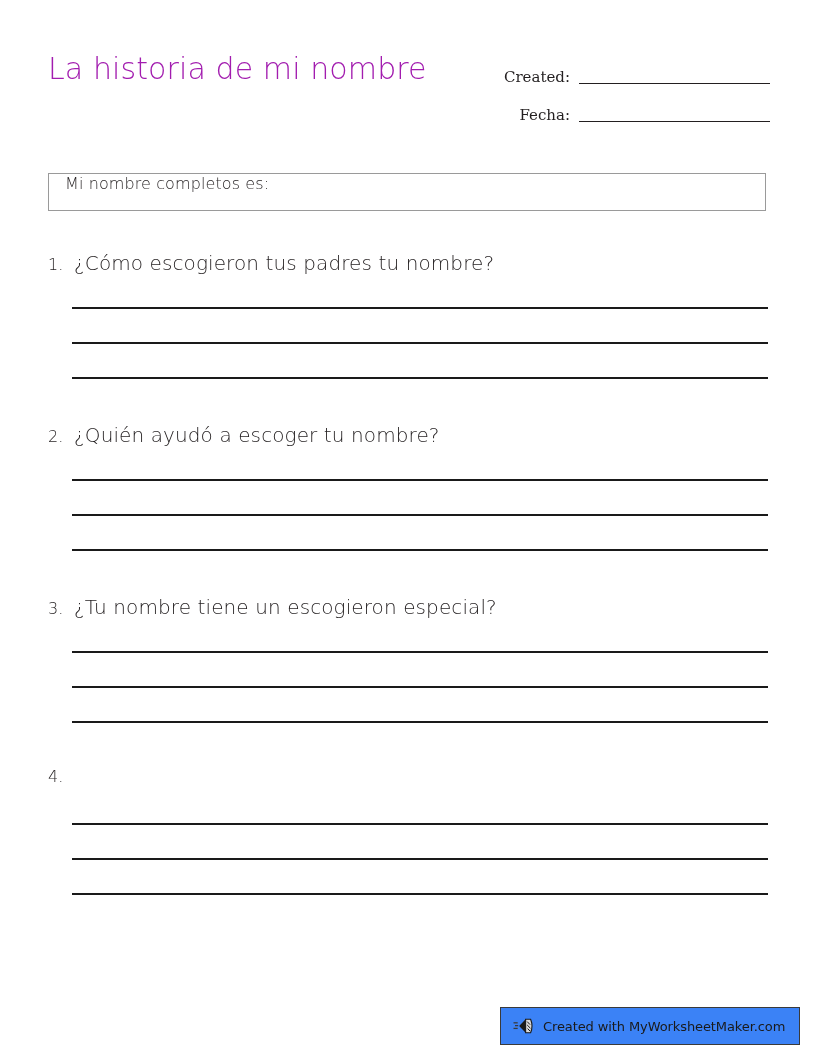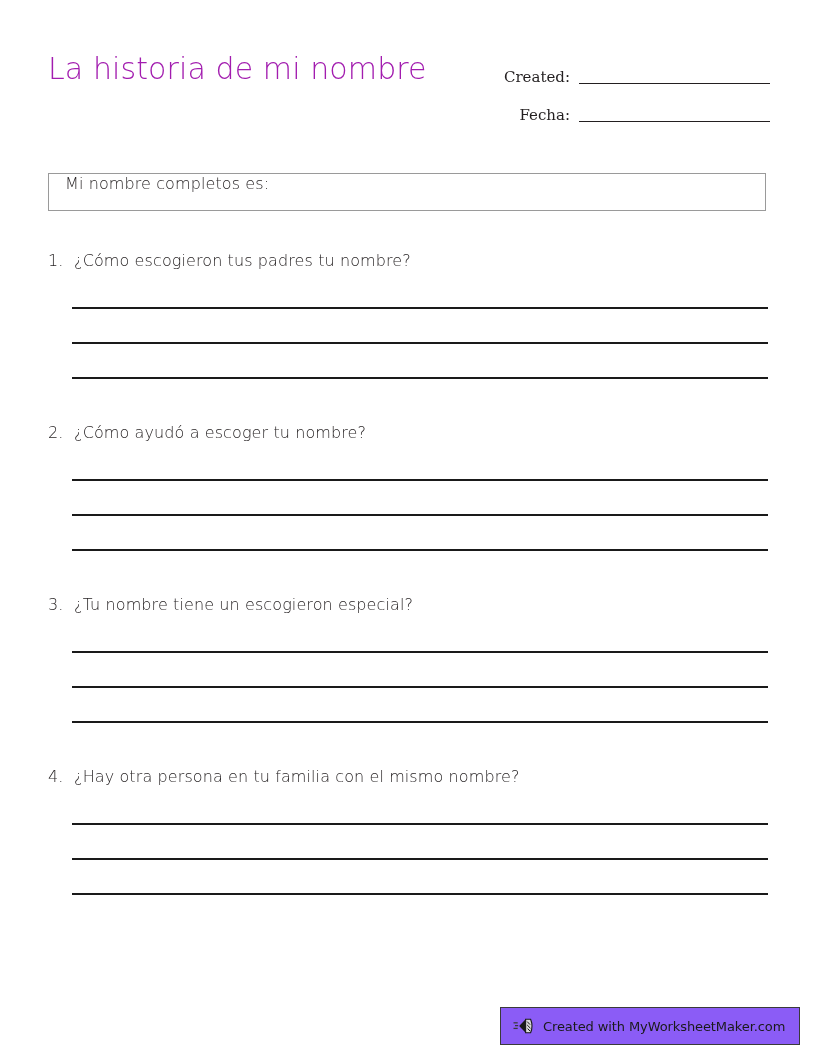--- a/index.html
+++ b/index.html
@@ -123,21 +123,21 @@
     font-family: "DejaVu Sans", sans-serif;
     font-size: 16px;
     font-weight: 300;
     color: #231f20;
     width: 26px;
     flex: 0 0 26px;
   }
 
   .question-text {
     font-family: "DejaVu Sans", sans-serif;
-    font-size: 16px;
+    font-size: 20px;
     font-weight: 300;
     color: #231f20;
     letter-spacing: 0.1px;
     white-space: nowrap;
   }
 
   .answer-lines {
     position: absolute;
     left: 72px;
     top: 56px;
@@ -156,21 +156,21 @@
 
   
   .footer-badge {
     position: absolute;
     left: 500px;
     top: 1007px;
     width: 300px;
     height: 38px;
     border: 1px solid #3a3a3a;
     box-sizing: border-box;
-    background: #8b5cf6;
+    background: #3b82f6;
     display: flex;
     align-items: center;
     padding-left: 12px;
   }
 
   .badge-icon {
     width: 22px;
     height: 22px;
     flex: 0 0 22px;
     margin-right: 8px;
@@ -224,21 +224,21 @@
       <div class="answer-lines">
         <div class="answer-line"></div>
         <div class="answer-line"></div>
         <div class="answer-line"></div>
       </div>
     </div>
 
     <div class="question-block">
       <div class="question-head">
         <span class="question-number">2.</span>
-        <span class="question-text">¿Cómo ayudó a escoger tu nombre?</span>
+        <span class="question-text">¿Quién ayudó a escoger tu nombre?</span>
       </div>
       <div class="answer-lines">
         <div class="answer-line"></div>
         <div class="answer-line"></div>
         <div class="answer-line"></div>
       </div>
     </div>
 
     <div class="question-block">
       <div class="question-head">
@@ -248,21 +248,20 @@
       <div class="answer-lines">
         <div class="answer-line"></div>
         <div class="answer-line"></div>
         <div class="answer-line"></div>
       </div>
     </div>
 
     <div class="question-block">
       <div class="question-head">
         <span class="question-number">4.</span>
-        <span class="question-text">¿Hay otra persona en tu familia con el mismo nombre?</span>
       </div>
       <div class="answer-lines">
         <div class="answer-line"></div>
         <div class="answer-line"></div>
         <div class="answer-line"></div>
       </div>
     </div>
 
   </div>
 

